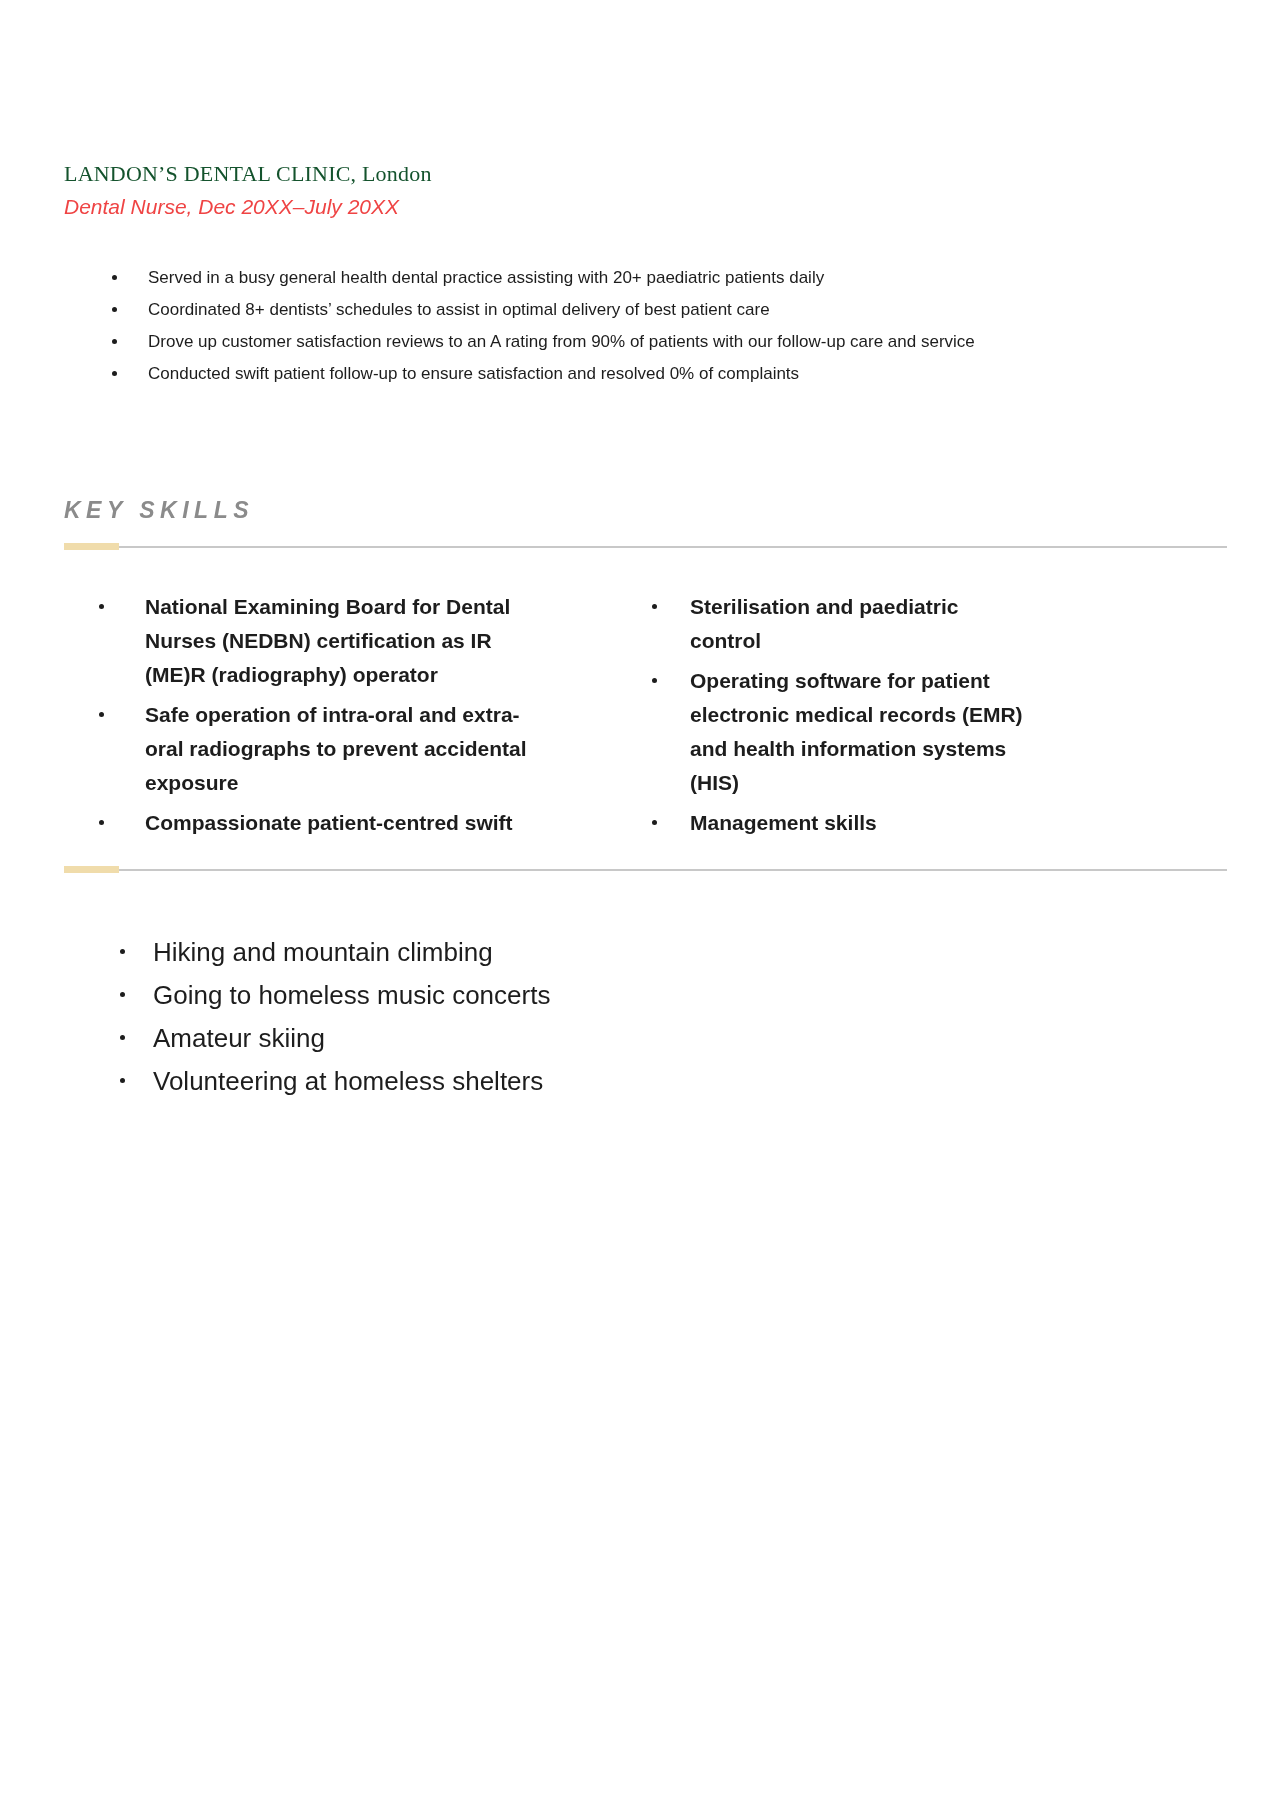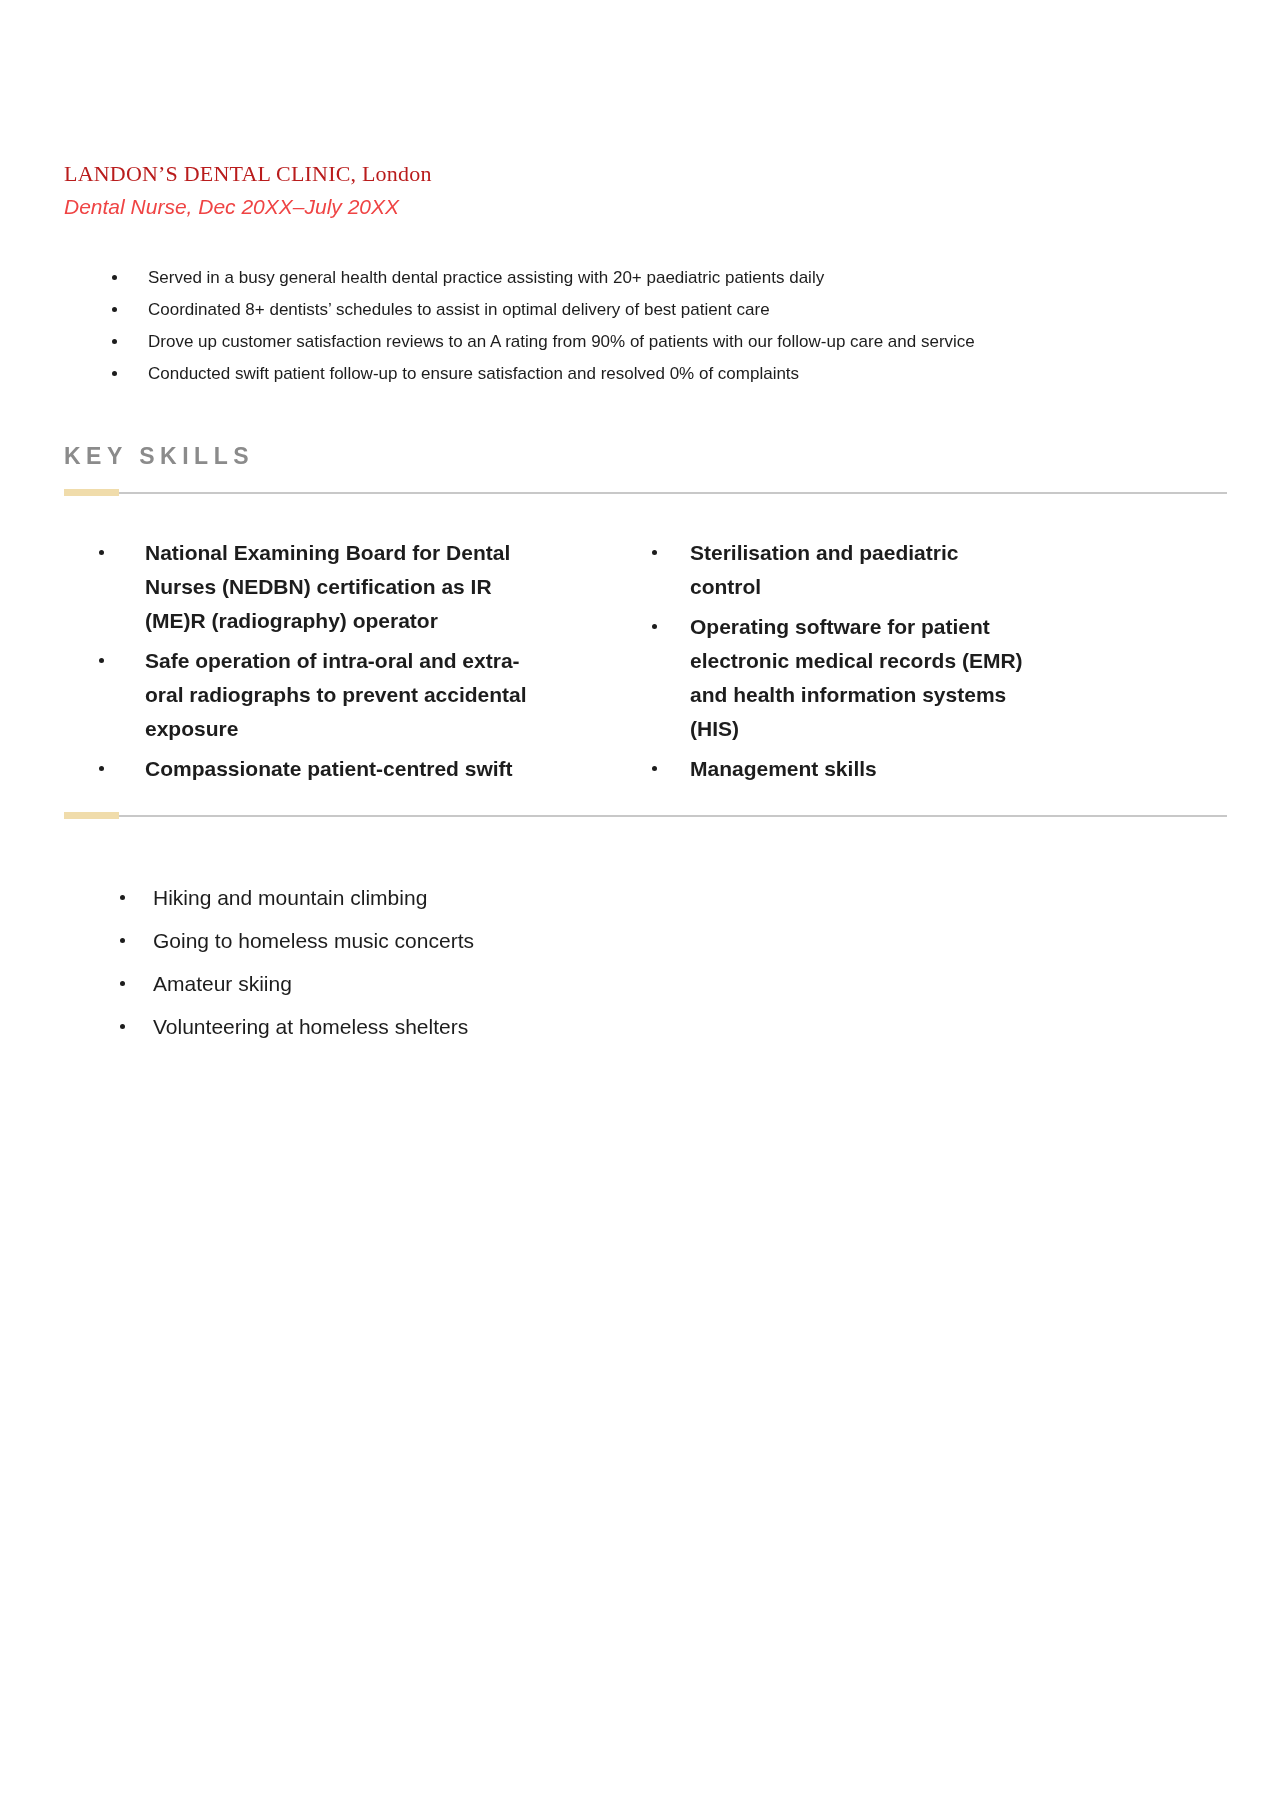--- a/index.html
+++ b/index.html
@@ -18,21 +18,21 @@
     padding: 0 53px 0 64px;
   }
 
   
   .employer {
     font-family: "Liberation Serif", serif;
     font-size: 22px;
     line-height: 28px;
     margin-top: 160px;
     letter-spacing: 0.2px;
-    color: #b91c1c;
+    color: #14532d;
   }
   .role {
     font-style: italic;
     font-size: 21px;
     line-height: 28px;
     margin-top: 5px;
     color: #ef4444;
   }
 
   ul { list-style: none; margin: 0; padding: 0; }
@@ -60,21 +60,21 @@
   }
 
   
   .section-title {
     font-size: 23px;
     font-weight: bold;
     line-height: 26px;
     letter-spacing: 5.5px;
     color: var(--heading, #8b8b8b);
   }
-  .title-keyskills { margin-top: 54px; }
+  .title-keyskills { margin-top: 108px; font-style: italic; }
   .rule {
     margin-top: 20px;
     display: flex;
     align-items: center;
     height: 7px;
   }
   .rule-accent {
     width: 55px;
     height: 7px;
     background: var(--accent, #f0dcab);
@@ -107,21 +107,21 @@
 
   
   .title-hobbies { margin-top: 76px; }
   .hobbies-list {
     margin-top: 64px;
     margin-left: 54px;
   }
   .hobbies-list li {
     position: relative;
     padding-left: 35px;
-    font-size: 21px;
+    font-size: 26px;
     line-height: 30px;
     margin-bottom: 7px;
     margin-top: 13px;
   }
 </style>
 </head>
 <body>
 
 <div class="page">
 

